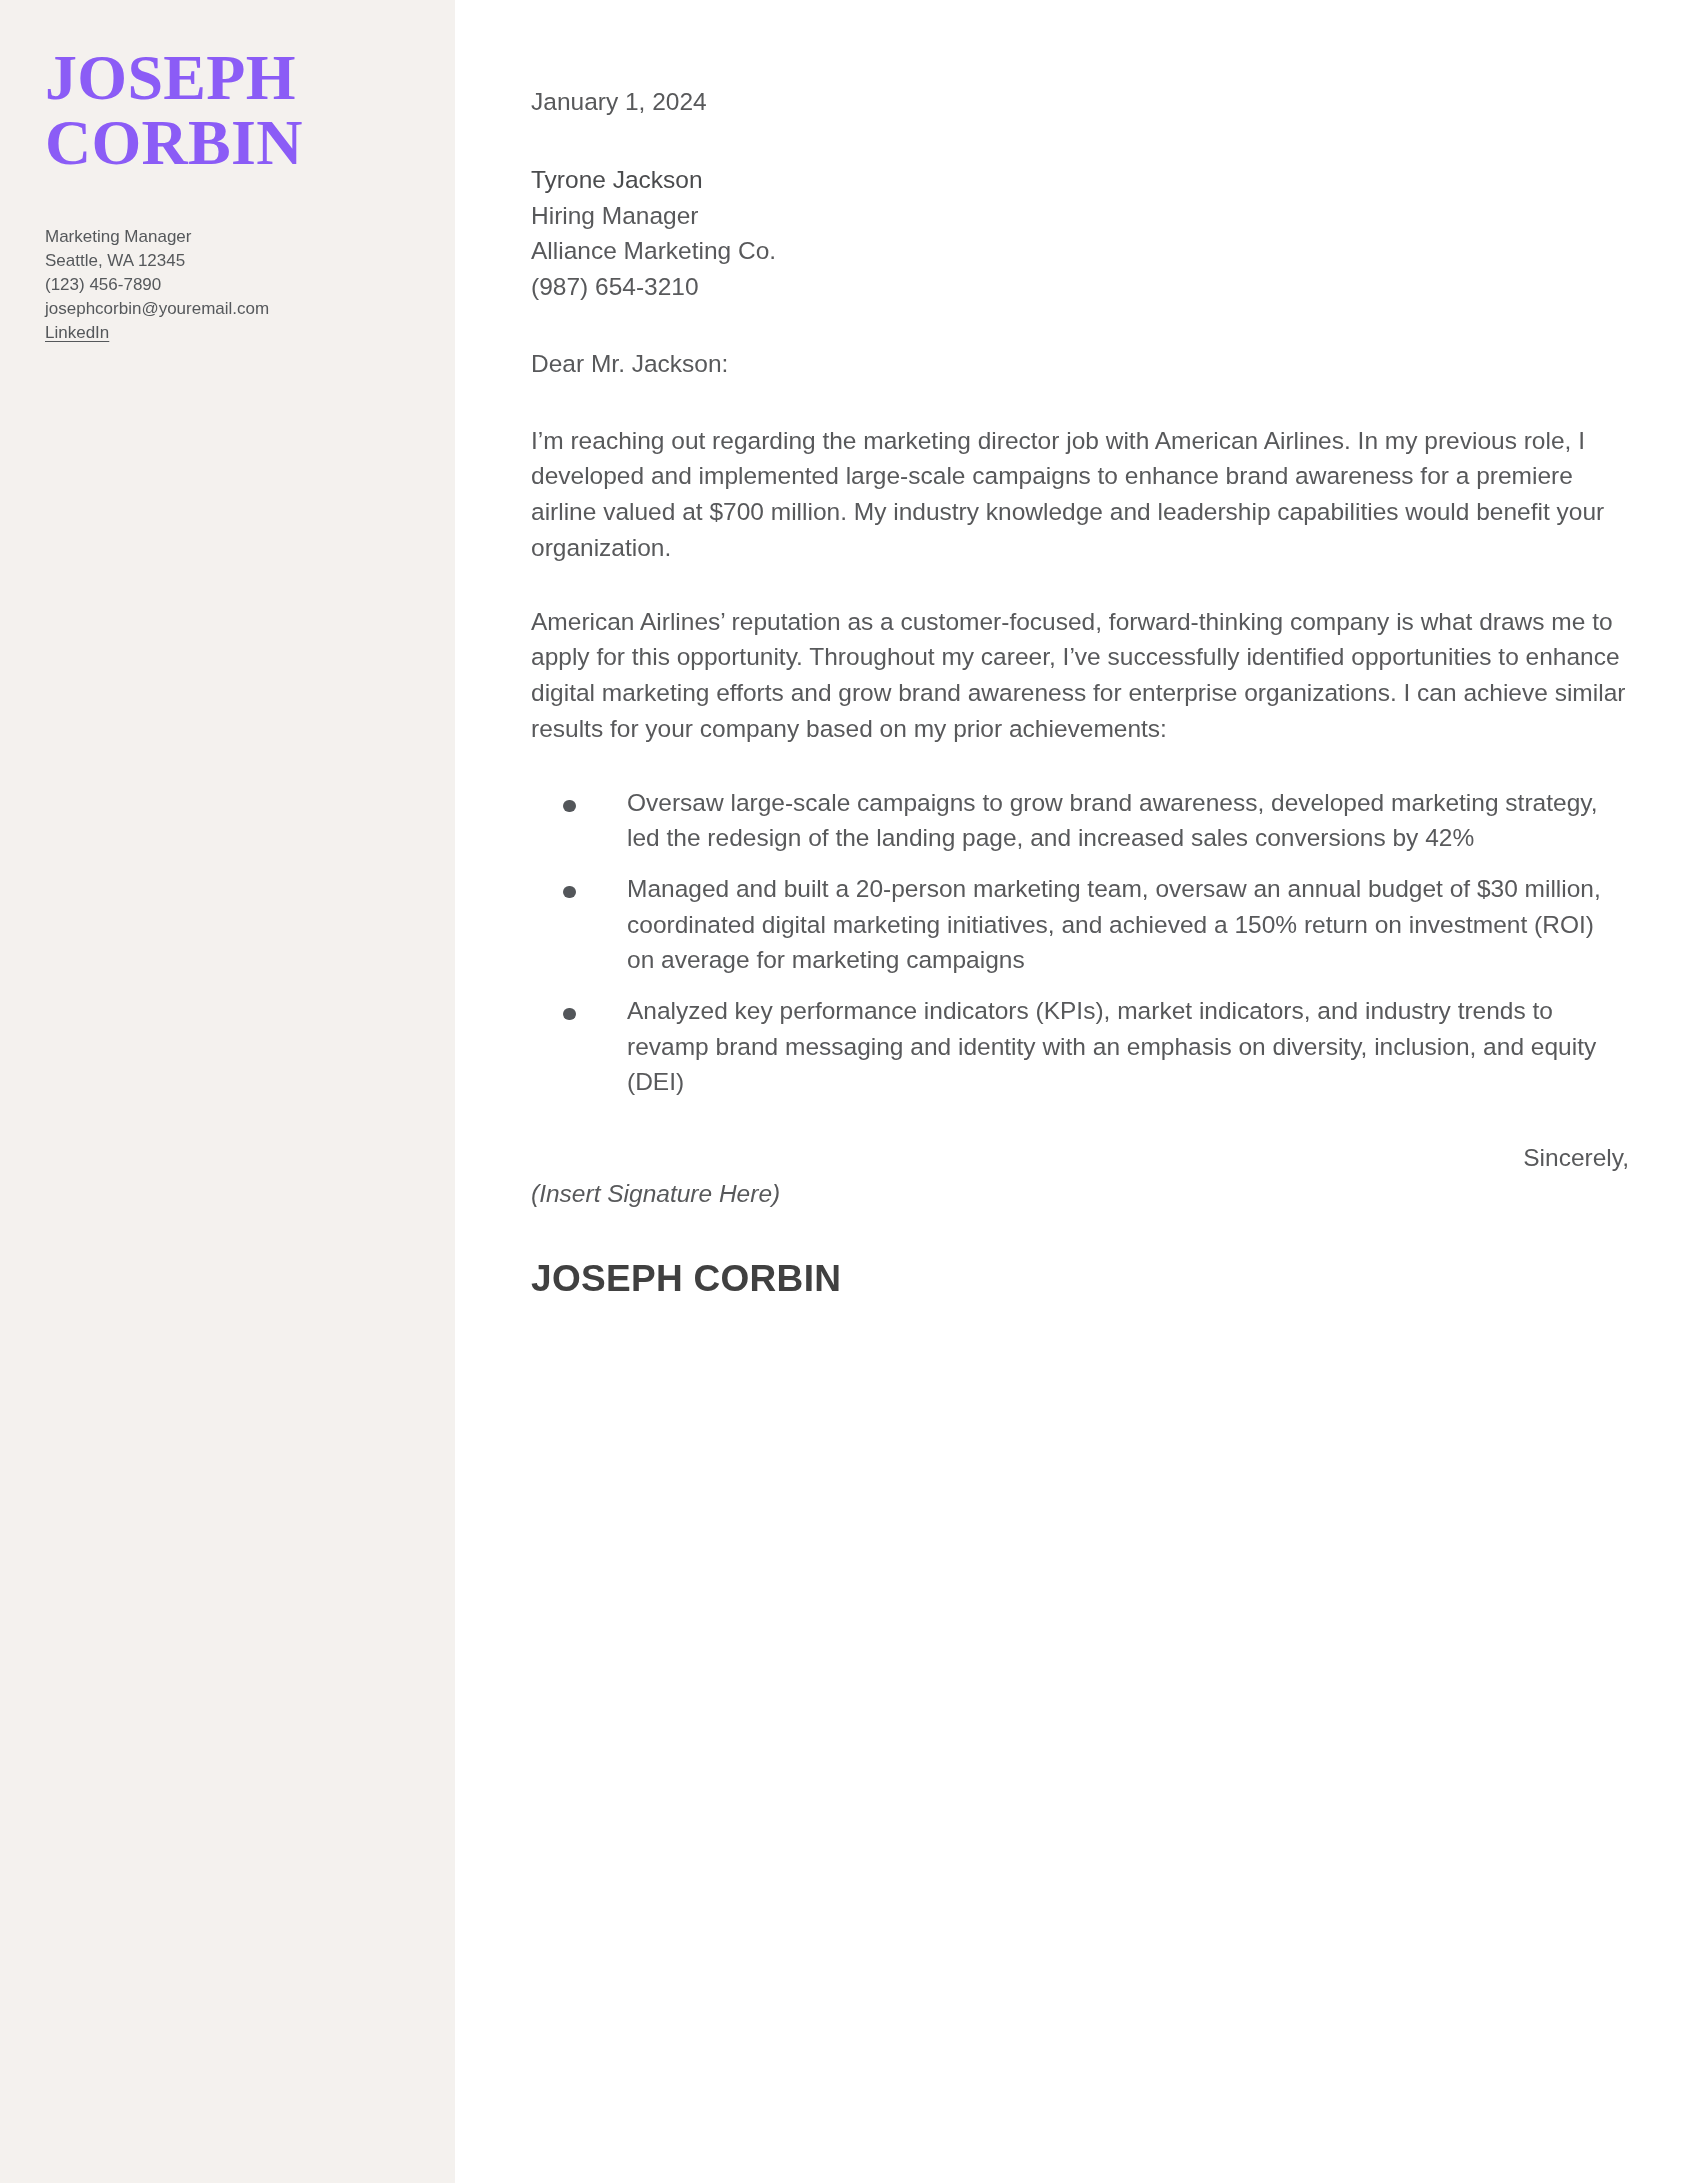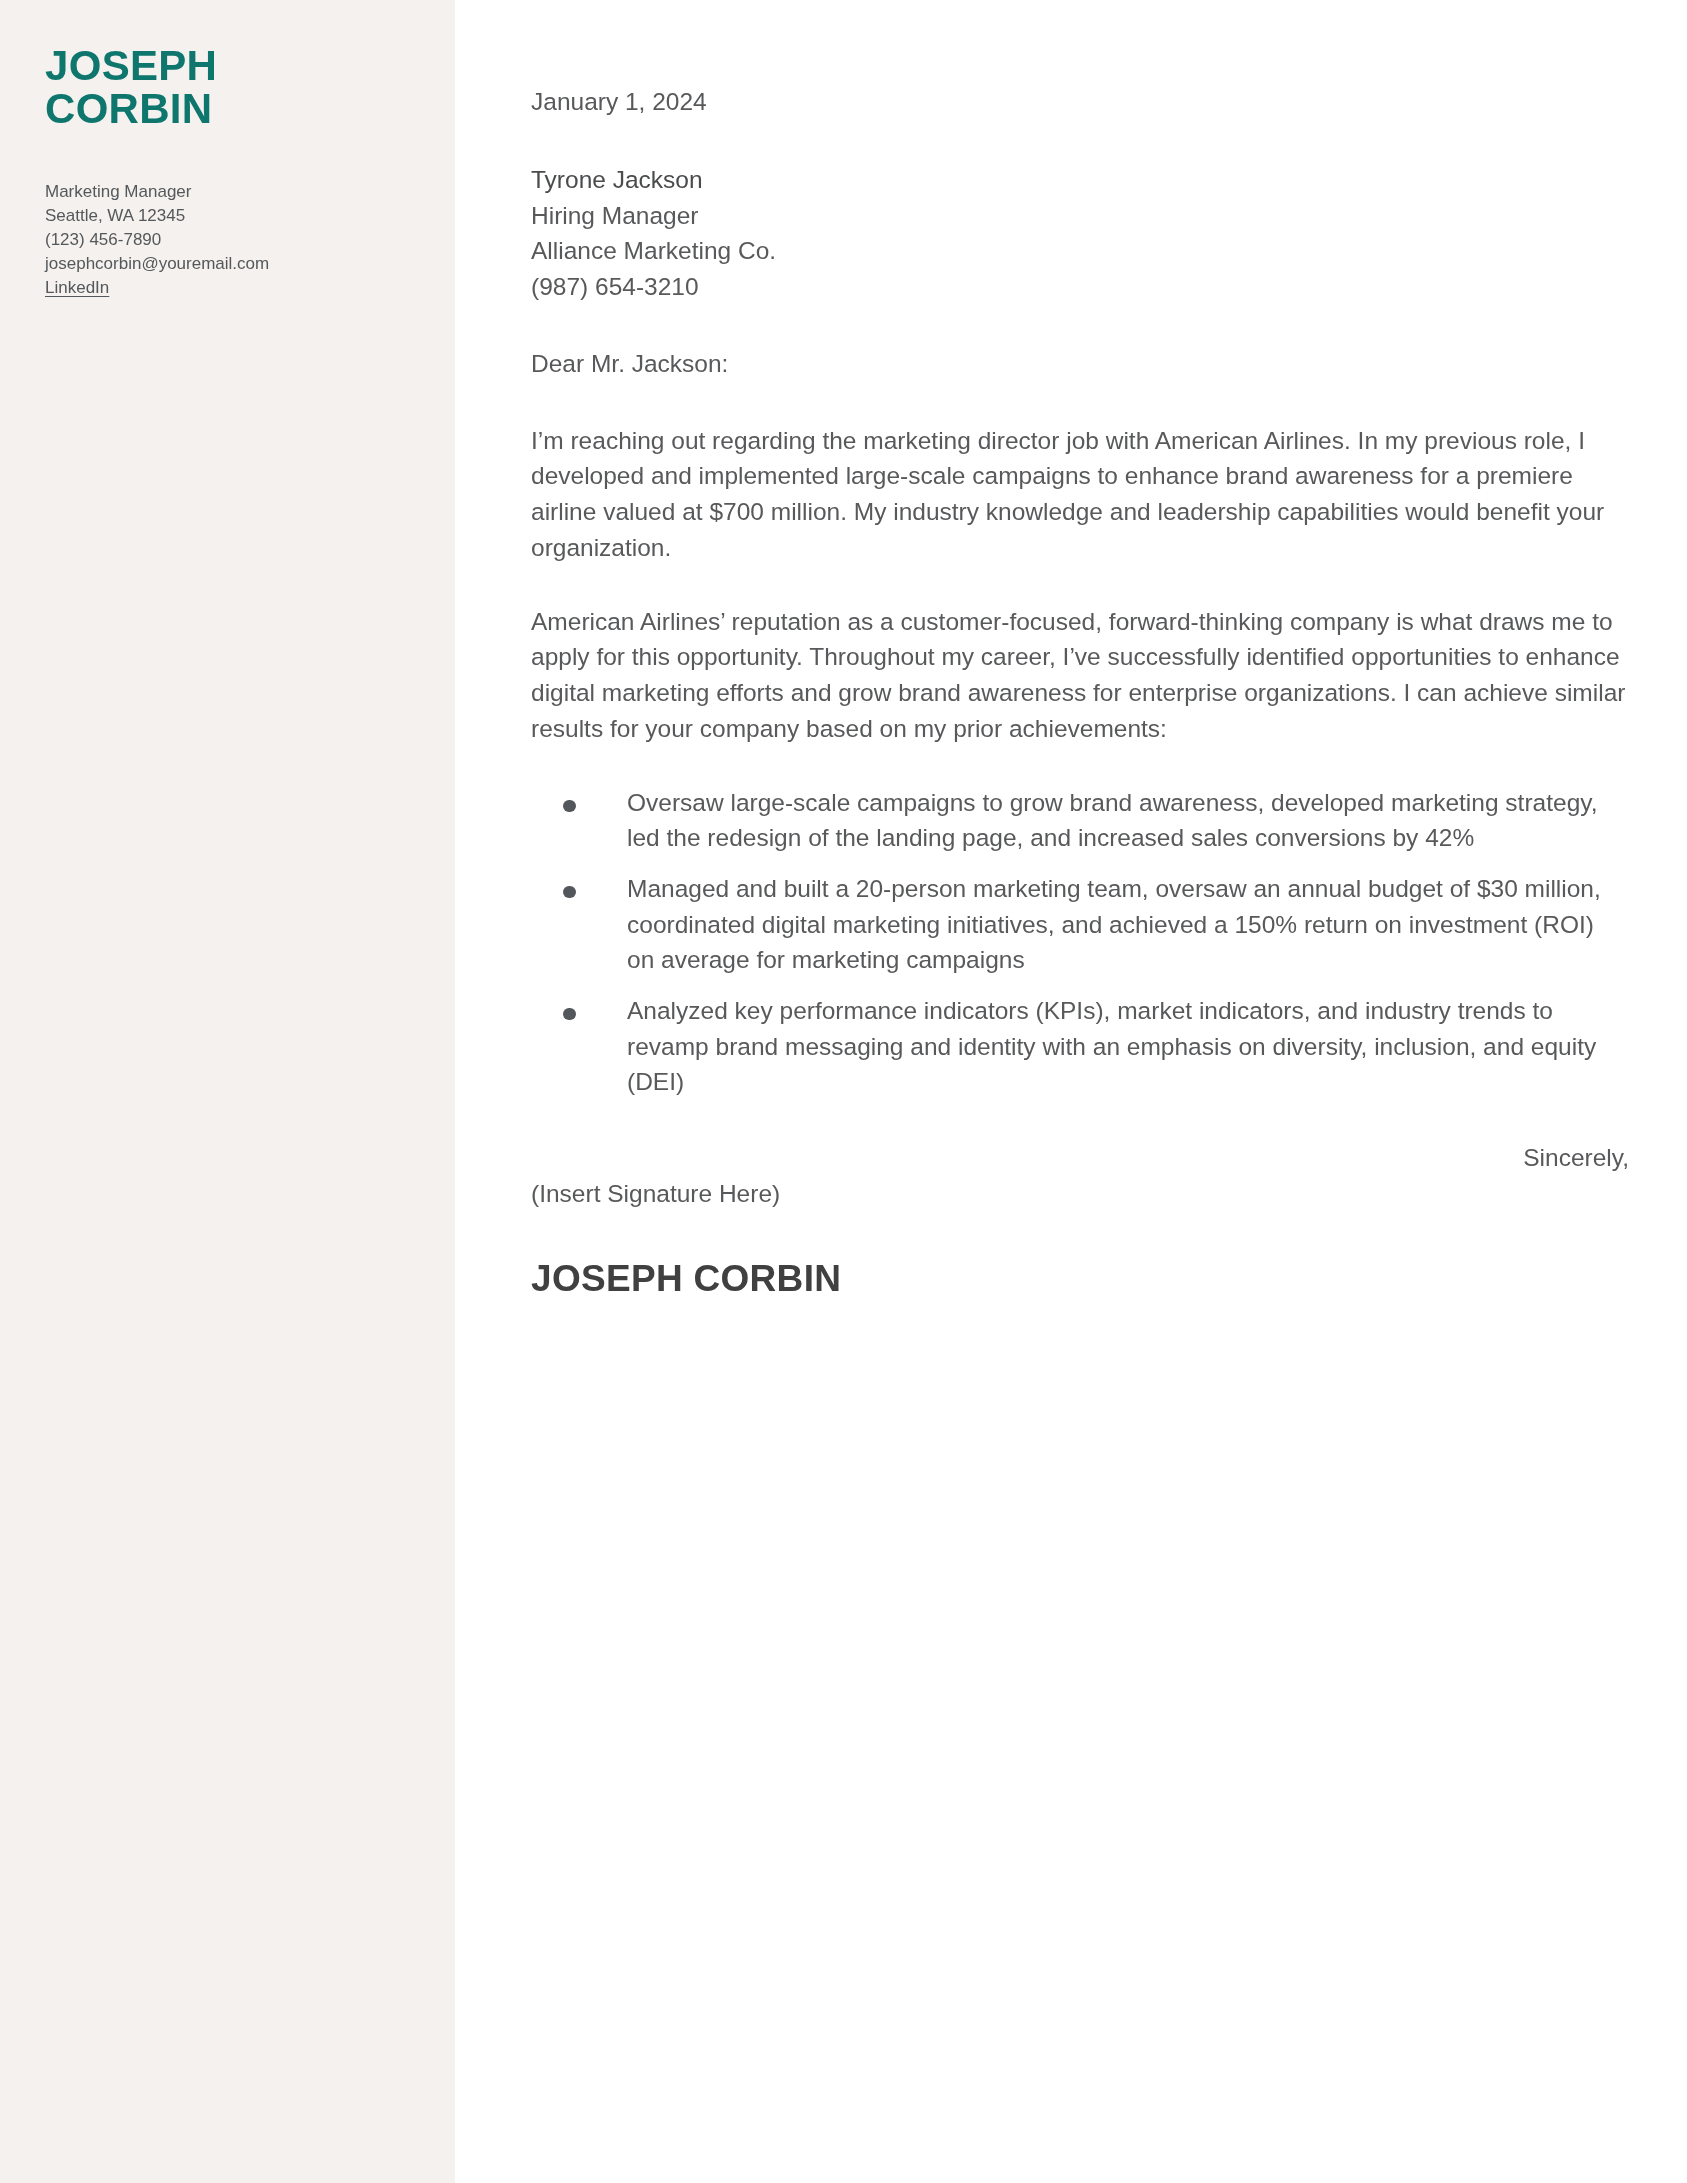--- a/index.html
+++ b/index.html
@@ -34,26 +34,27 @@
   }
 
   .sidebar-inner {
     position: absolute;
     left: 45px;
     top: 45px;
     width: 410px;
   }
 
   .name-block {
-    color: #0f766e;
-    font-size: 42px;
+    color: #8b5cf6;
+    font-size: 64px;
     font-weight: 700;
     line-height: 1.02;
     letter-spacing: 0.3px;
     width: 370px;
+    font-family: Liberation Serif, serif;
   }
   .name-line { display: block; }
 
   .contact-block {
     margin-top: 49px;
     color: #55585B;
     font-size: 17px;
     line-height: 1.42;
     width: 410px;
     white-space: nowrap;
@@ -123,20 +124,21 @@
 
   .closing-para {
     margin-bottom: 38px;
   }
 
   .sincerely {
     text-align: right;
   }
 
   .signature-placeholder {
+    font-style: italic;
     margin-bottom: 40px;
     color: #58595B;
   }
 
   .signature-name {
     color: #404040;
     font-size: 37px;
     font-weight: 700;
     letter-spacing: 0.3px;
   }

